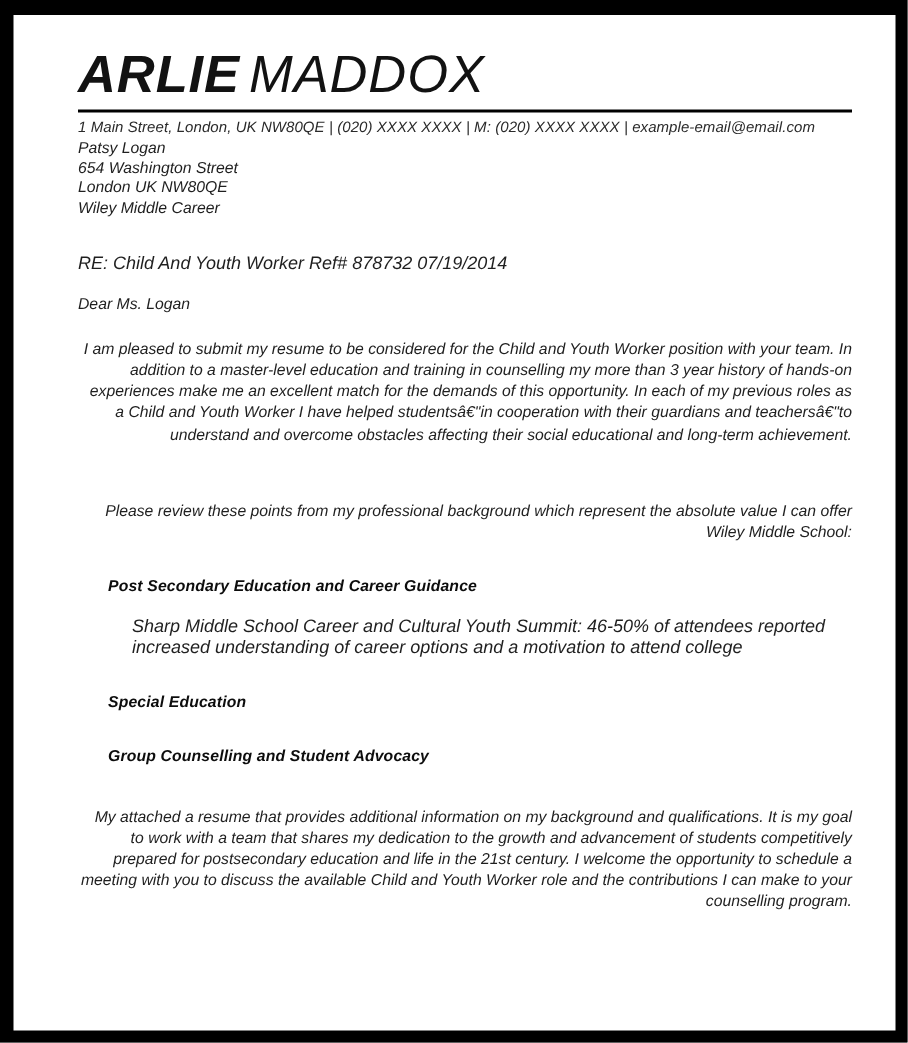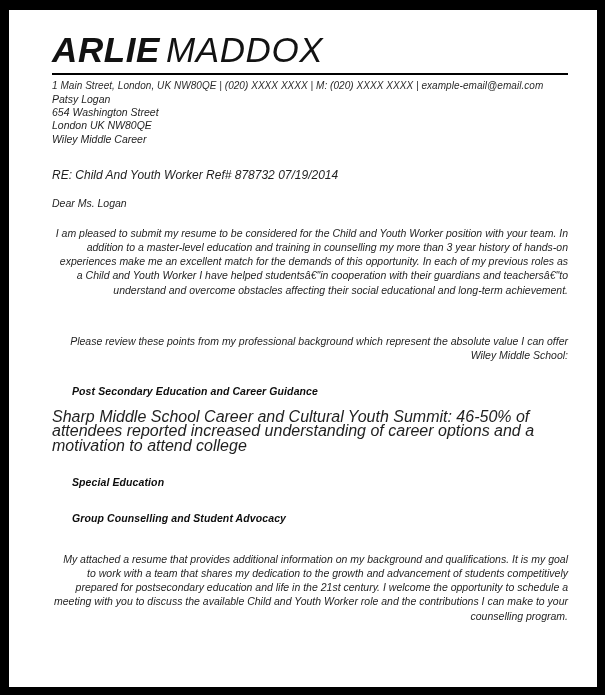--- a/index.html
+++ b/index.html
@@ -109,23 +109,24 @@
     margin-top: 22px;
     font-size: 10.5px;
     line-height: 14px;
     font-weight: bold;
     color: #0d0d0d;
     letter-spacing: 0.1px;
     margin-left: 20px;
   }
   .section-body {
     margin-top: 12px;
-    font-size: 16px;
+    font-size: 12px;
     line-height: 14.2px;
     color: #1f1f1f;
+    margin-left: 36px;
   }
 </style>
 </head>
 <body>
 
 <div class="page-frame">
   <div class="page">
 
     <header class="letterhead">
       <div class="name-line">

